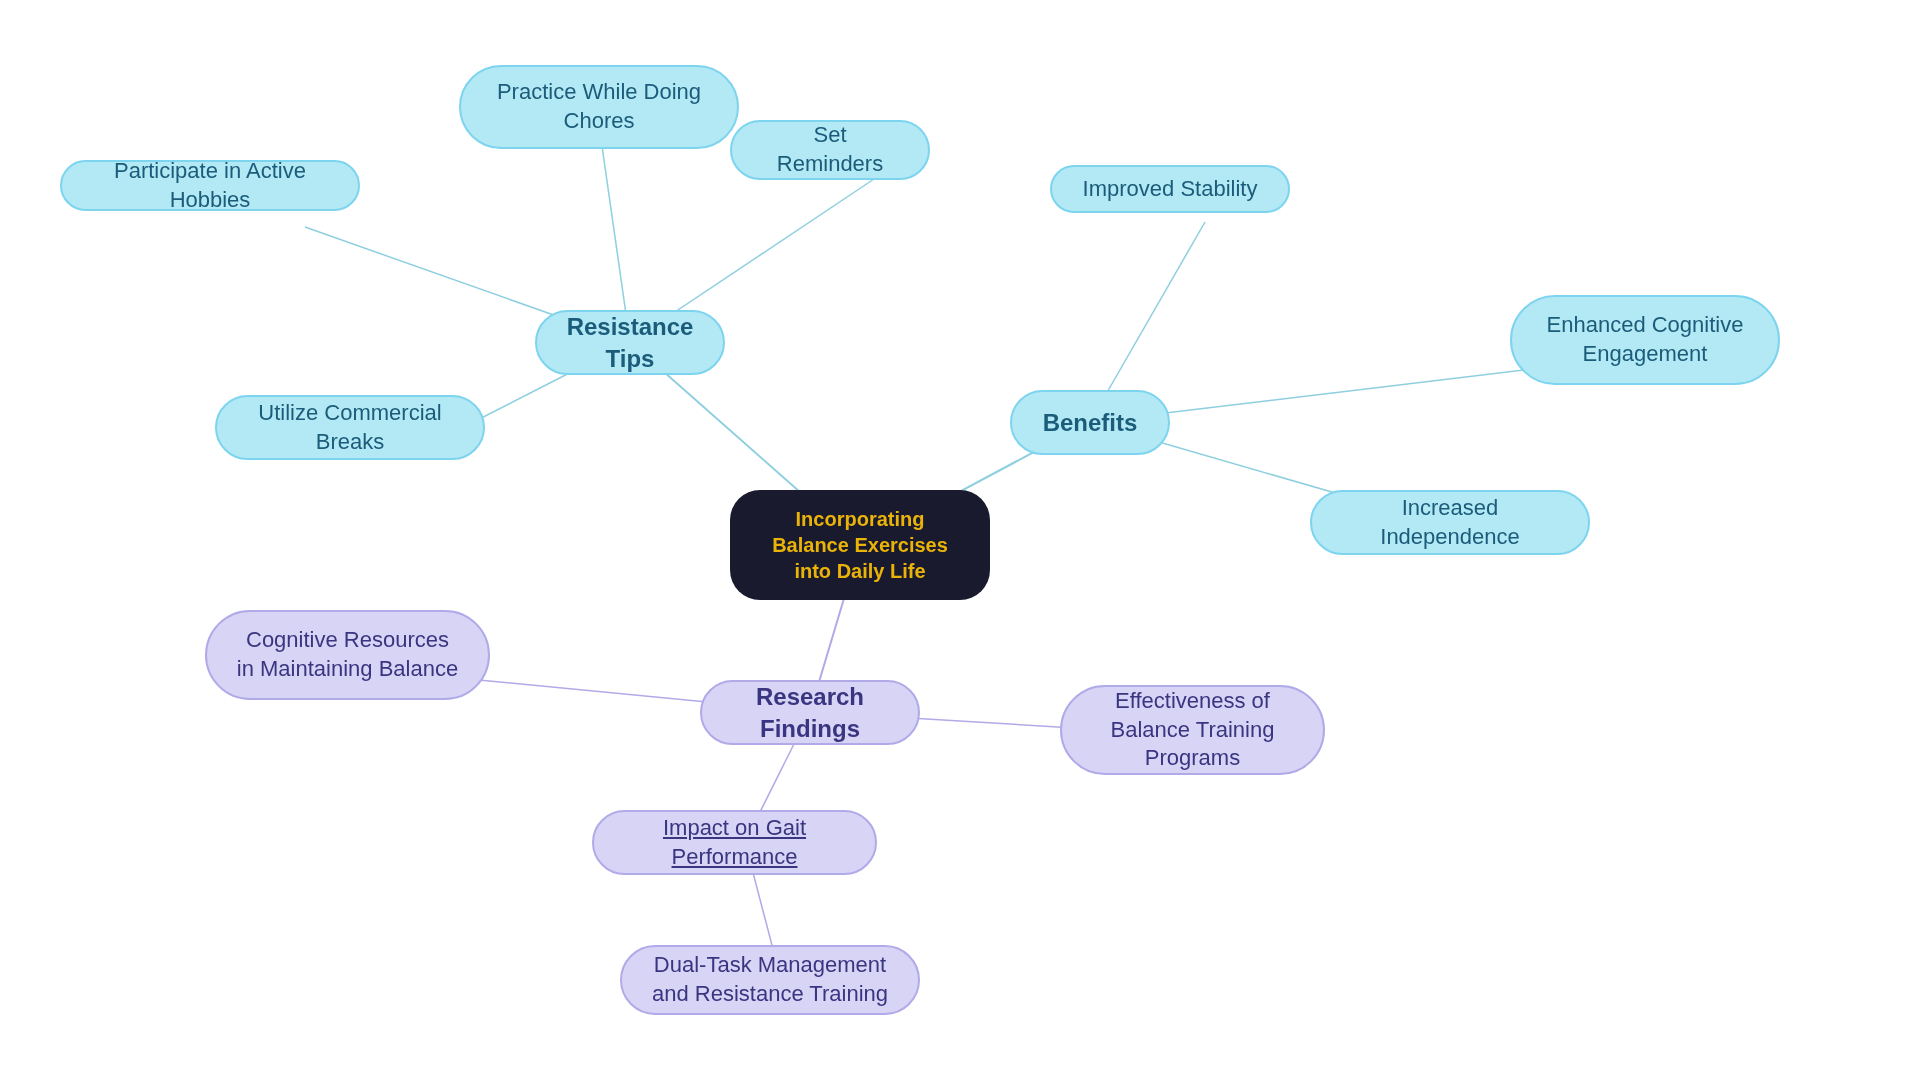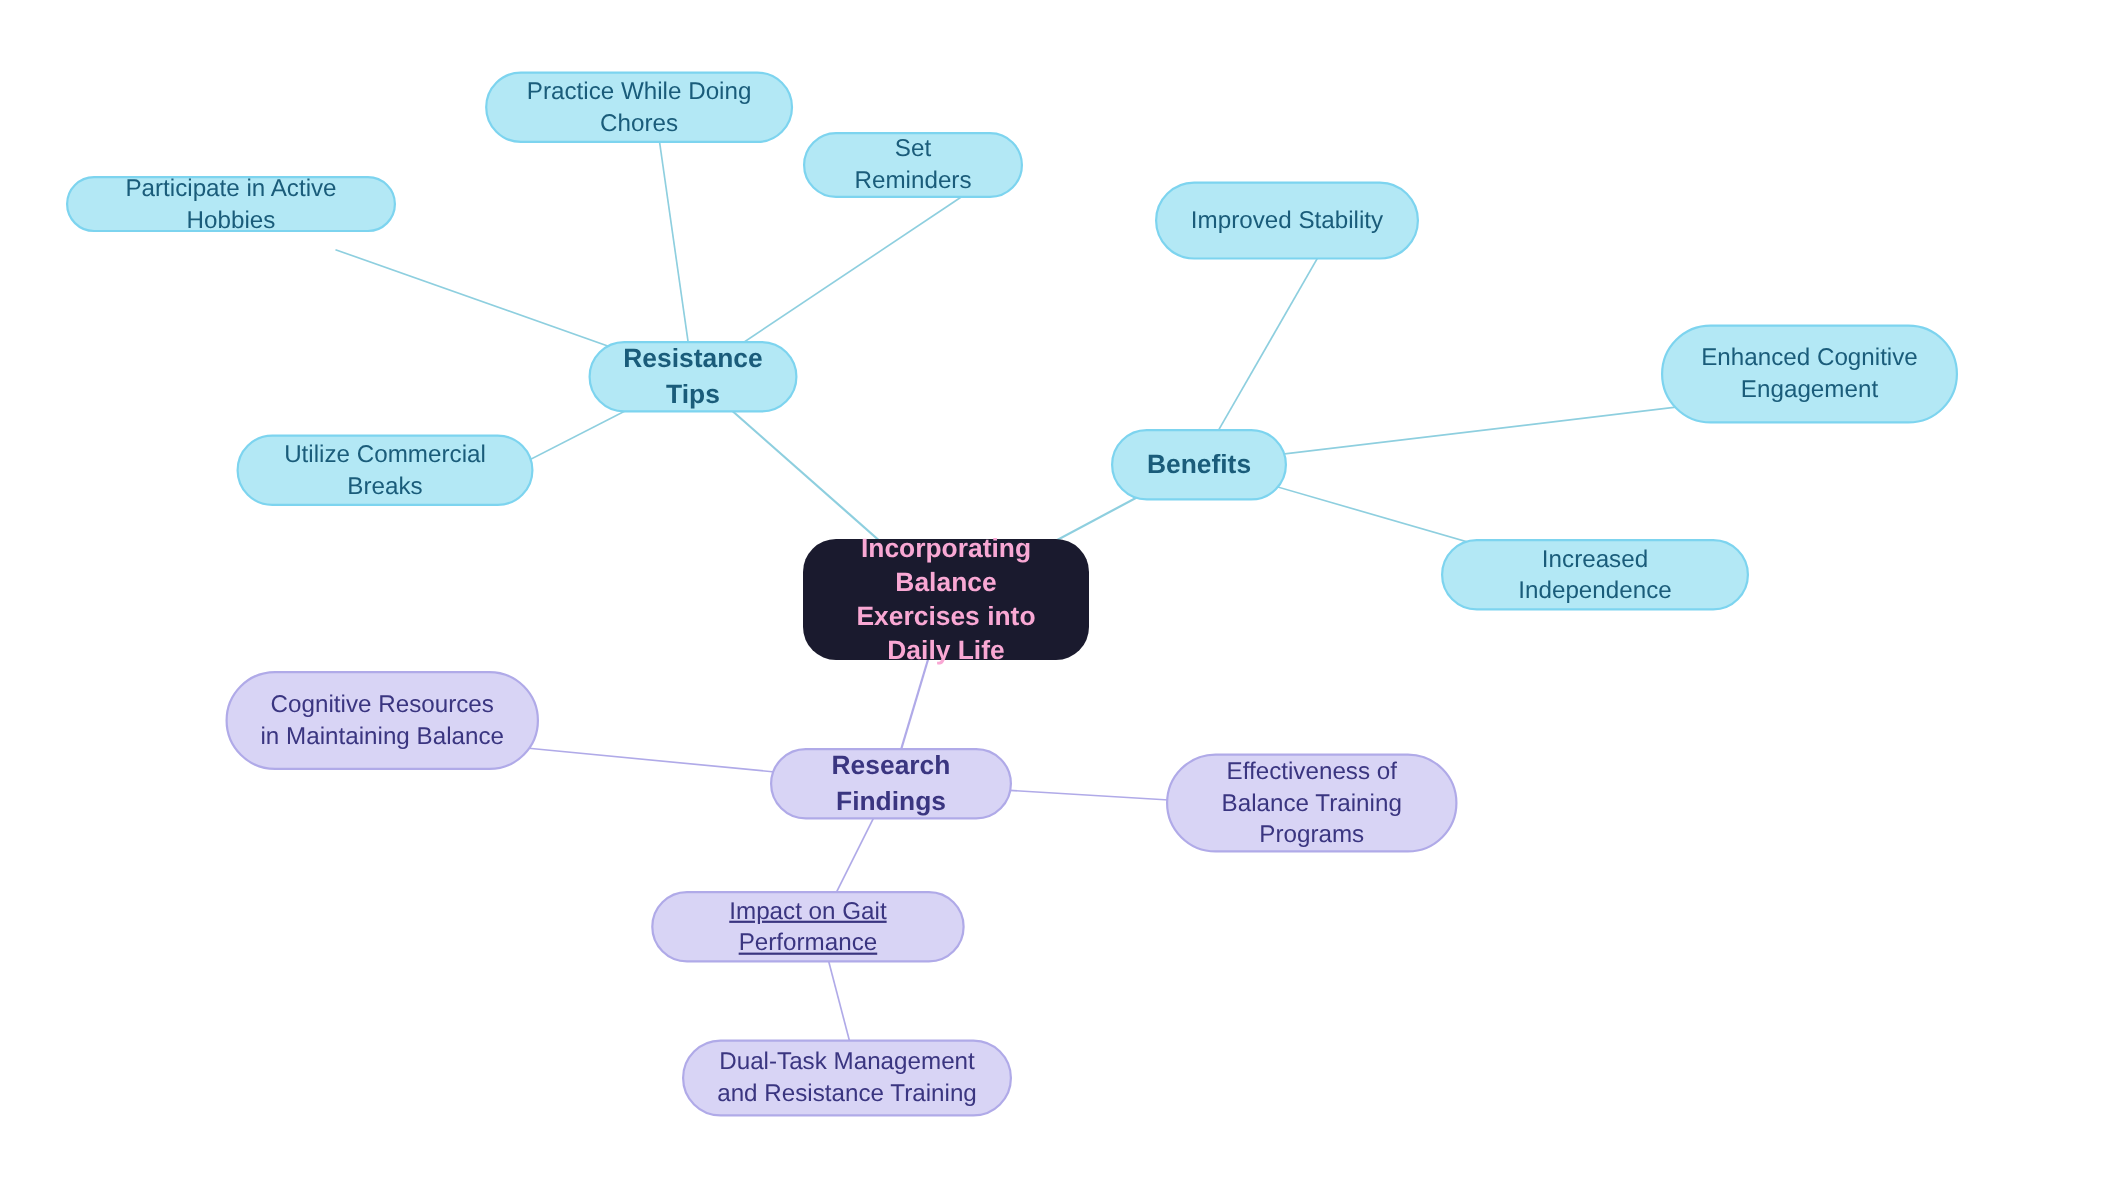--- a/index.html
+++ b/index.html
@@ -27,22 +27,22 @@
       justify-content: center;
       text-align: center;
       font-size: 22px;
       font-weight: 500;
       line-height: 1.3;
       z-index: 1;
       padding: 18px 28px;
     }
     .node-center {
       background: #1a1a2e;
-      color: #f9a8d4;
-      font-size: 24px;
+      color: #eab308;
+      font-size: 20px;
       font-weight: 600;
       border-radius: 30px;
       width: 260px;
       height: 110px;
     }
     .node-blue {
       background: #b3e8f5;
       color: #1a5c7a;
       border: 2px solid #7dd4ef;
     }
@@ -109,37 +109,37 @@
 </div>
 
 <div class="node node-blue-mid" style="left: 1010px; top: 390px; width: 160px; height: 65px;">
   <span>Benefits</span>
 </div>
 
 <div class="node node-purple-mid" style="left: 700px; top: 680px; width: 220px; height: 65px;">
   <span>Research Findings</span>
 </div>
 
-<div class="node node-blue" style="left: 441px; top: 65px; width: 280px; height: 65px;">
+<div class="node node-blue" style="left: 459px; top: 65px; width: 280px; height: 84px;">
   <span>Practice While Doing Chores</span>
 </div>
 
 <div class="node node-blue" style="left: 60px; top: 160px; width: 300px; height: 51px;">
   <span>Participate in Active Hobbies</span>
 </div>
 
 <div class="node node-blue" style="left: 215px; top: 395px; width: 270px; height: 65px;">
   <span>Utilize Commercial Breaks</span>
 </div>
 
 <div class="node node-blue" style="left: 730px; top: 120px; width: 200px; height: 60px; align-items: center;">
   <span>Set Reminders</span>
 </div>
 
-<div class="node node-blue" style="left: 1050px; top: 165px; width: 240px; height: 71px; text-align: right;">
+<div class="node node-blue" style="left: 1050px; top: 165px; width: 240px; height: 48px; text-align: right;">
   <span>Improved Stability</span>
 </div>
 
 <div class="node node-blue" style="left: 1510px; top: 295px; width: 270px; height: 90px;">
   <span>Enhanced Cognitive Engagement</span>
 </div>
 
 <div class="node node-blue" style="left: 1310px; top: 490px; width: 280px; height: 65px;">
   <span>Increased Independence</span>
 </div>

